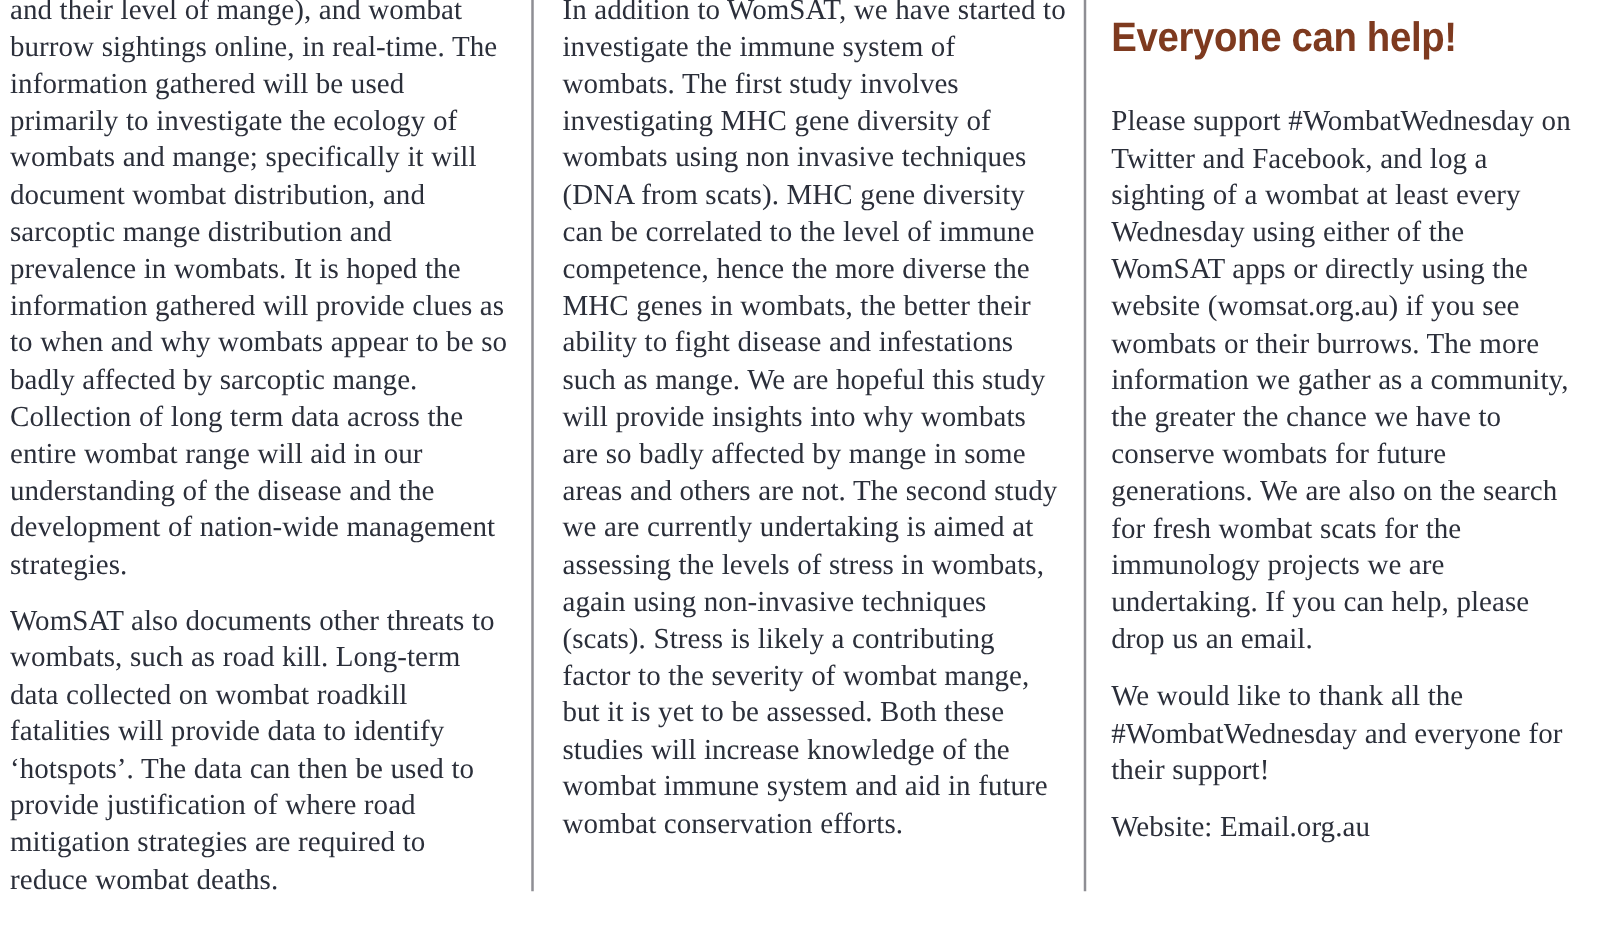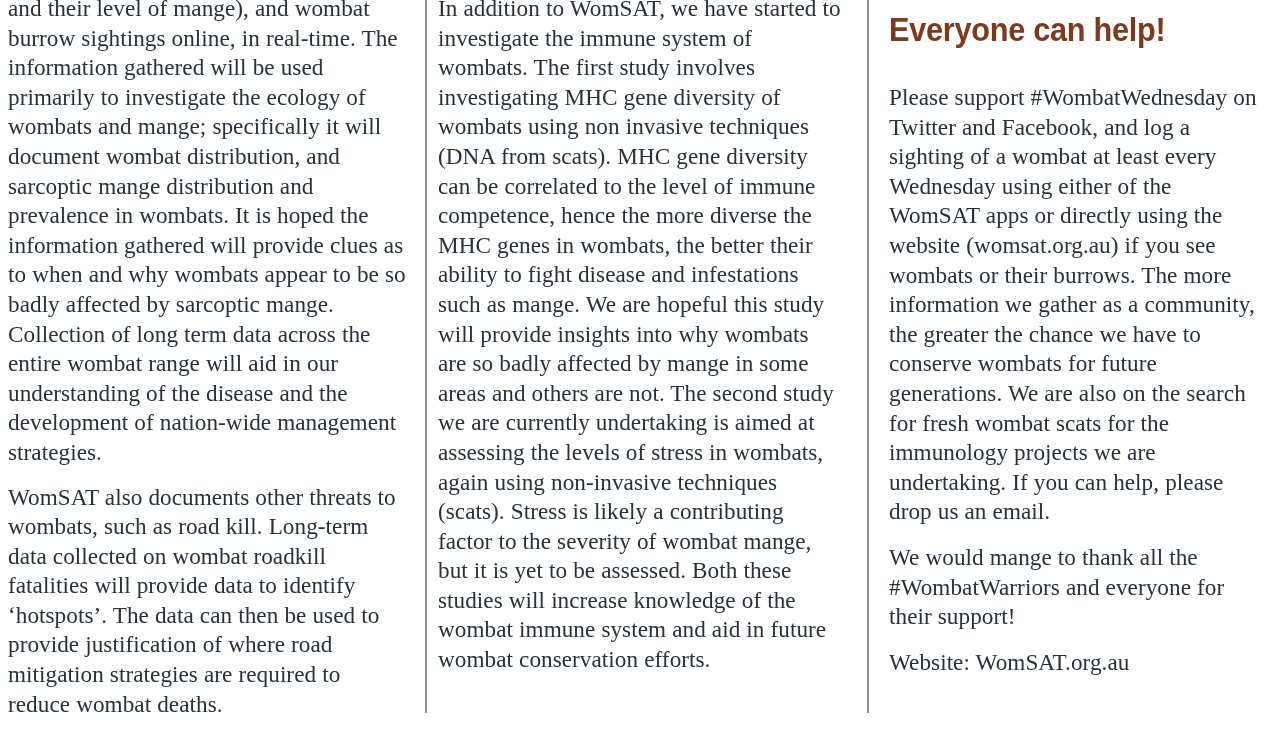--- a/index.html
+++ b/index.html
@@ -36,21 +36,21 @@
   .col-rule.rule-2 { left: 867px; }
 
   
   .column {
     position: absolute;
     top: 0;
     box-sizing: border-box;
   }
 
   .col-1 { left: 8px;   width: 400px; }
-  .col-2 { left: 438px; width: 404px; }
+  .col-2 { left: 450px; width: 404px; }
   .col-3 { left: 889px; width: 372px; }
 
   
   .para {
     font-family: "Liberation Serif", "DejaVu Serif", serif;
     font-size: 23.2px;
     line-height: 29.6px;
     color: #2b2f3a;
     margin: 0;
     text-align: left;
@@ -115,19 +115,19 @@
     <div class="flow">
       <p class="para">In addition to WomSAT, we have started to investigate the immune system of wombats. The first study involves investigating MHC gene diversity of wombats using non invasive techniques (DNA from scats). MHC gene diversity can be correlated to the level of immune competence, hence the more diverse the MHC genes in wombats, the better their ability to fight disease and infestations such as mange.  We are hopeful this study will provide insights into why wombats are so badly affected by mange in some areas and others are not.  The second study we are currently undertaking is aimed at assessing the levels of stress in wombats, again using non-invasive techniques (scats). Stress is likely a contributing factor to the severity of wombat mange, but it is yet to be assessed. Both these studies will increase knowledge of the wombat immune system and aid in future wombat conservation efforts.</p>
     </div>
   </div>
 
   <div class="column col-3">
     <h2 class="help-heading">Everyone can help!</h2>
 
     <p class="para help-body-first">Please support #WombatWednesday on Twitter and Facebook, and log a sighting of a wombat at least every Wednesday using either of the WomSAT apps or directly using the website (womsat.org.au) if you see wombats or their burrows.  The more information we gather as a community, the greater the chance we have to conserve wombats for future generations.  We are also on the search for fresh wombat scats for the immunology projects we are undertaking. If you can help, please drop us an email.</p>
 
-    <p class="para">We would mange to thank all the #WombatWarriors and everyone for their support!</p>
+    <p class="para">We would like to thank all the #WombatWednesday and everyone for their support!</p>
 
-    <p class="para">Website: WomSAT.org.au</p>
+    <p class="para">Website: Email.org.au</p>
 
   </div>
 
 </div>
 
 </body></html>

